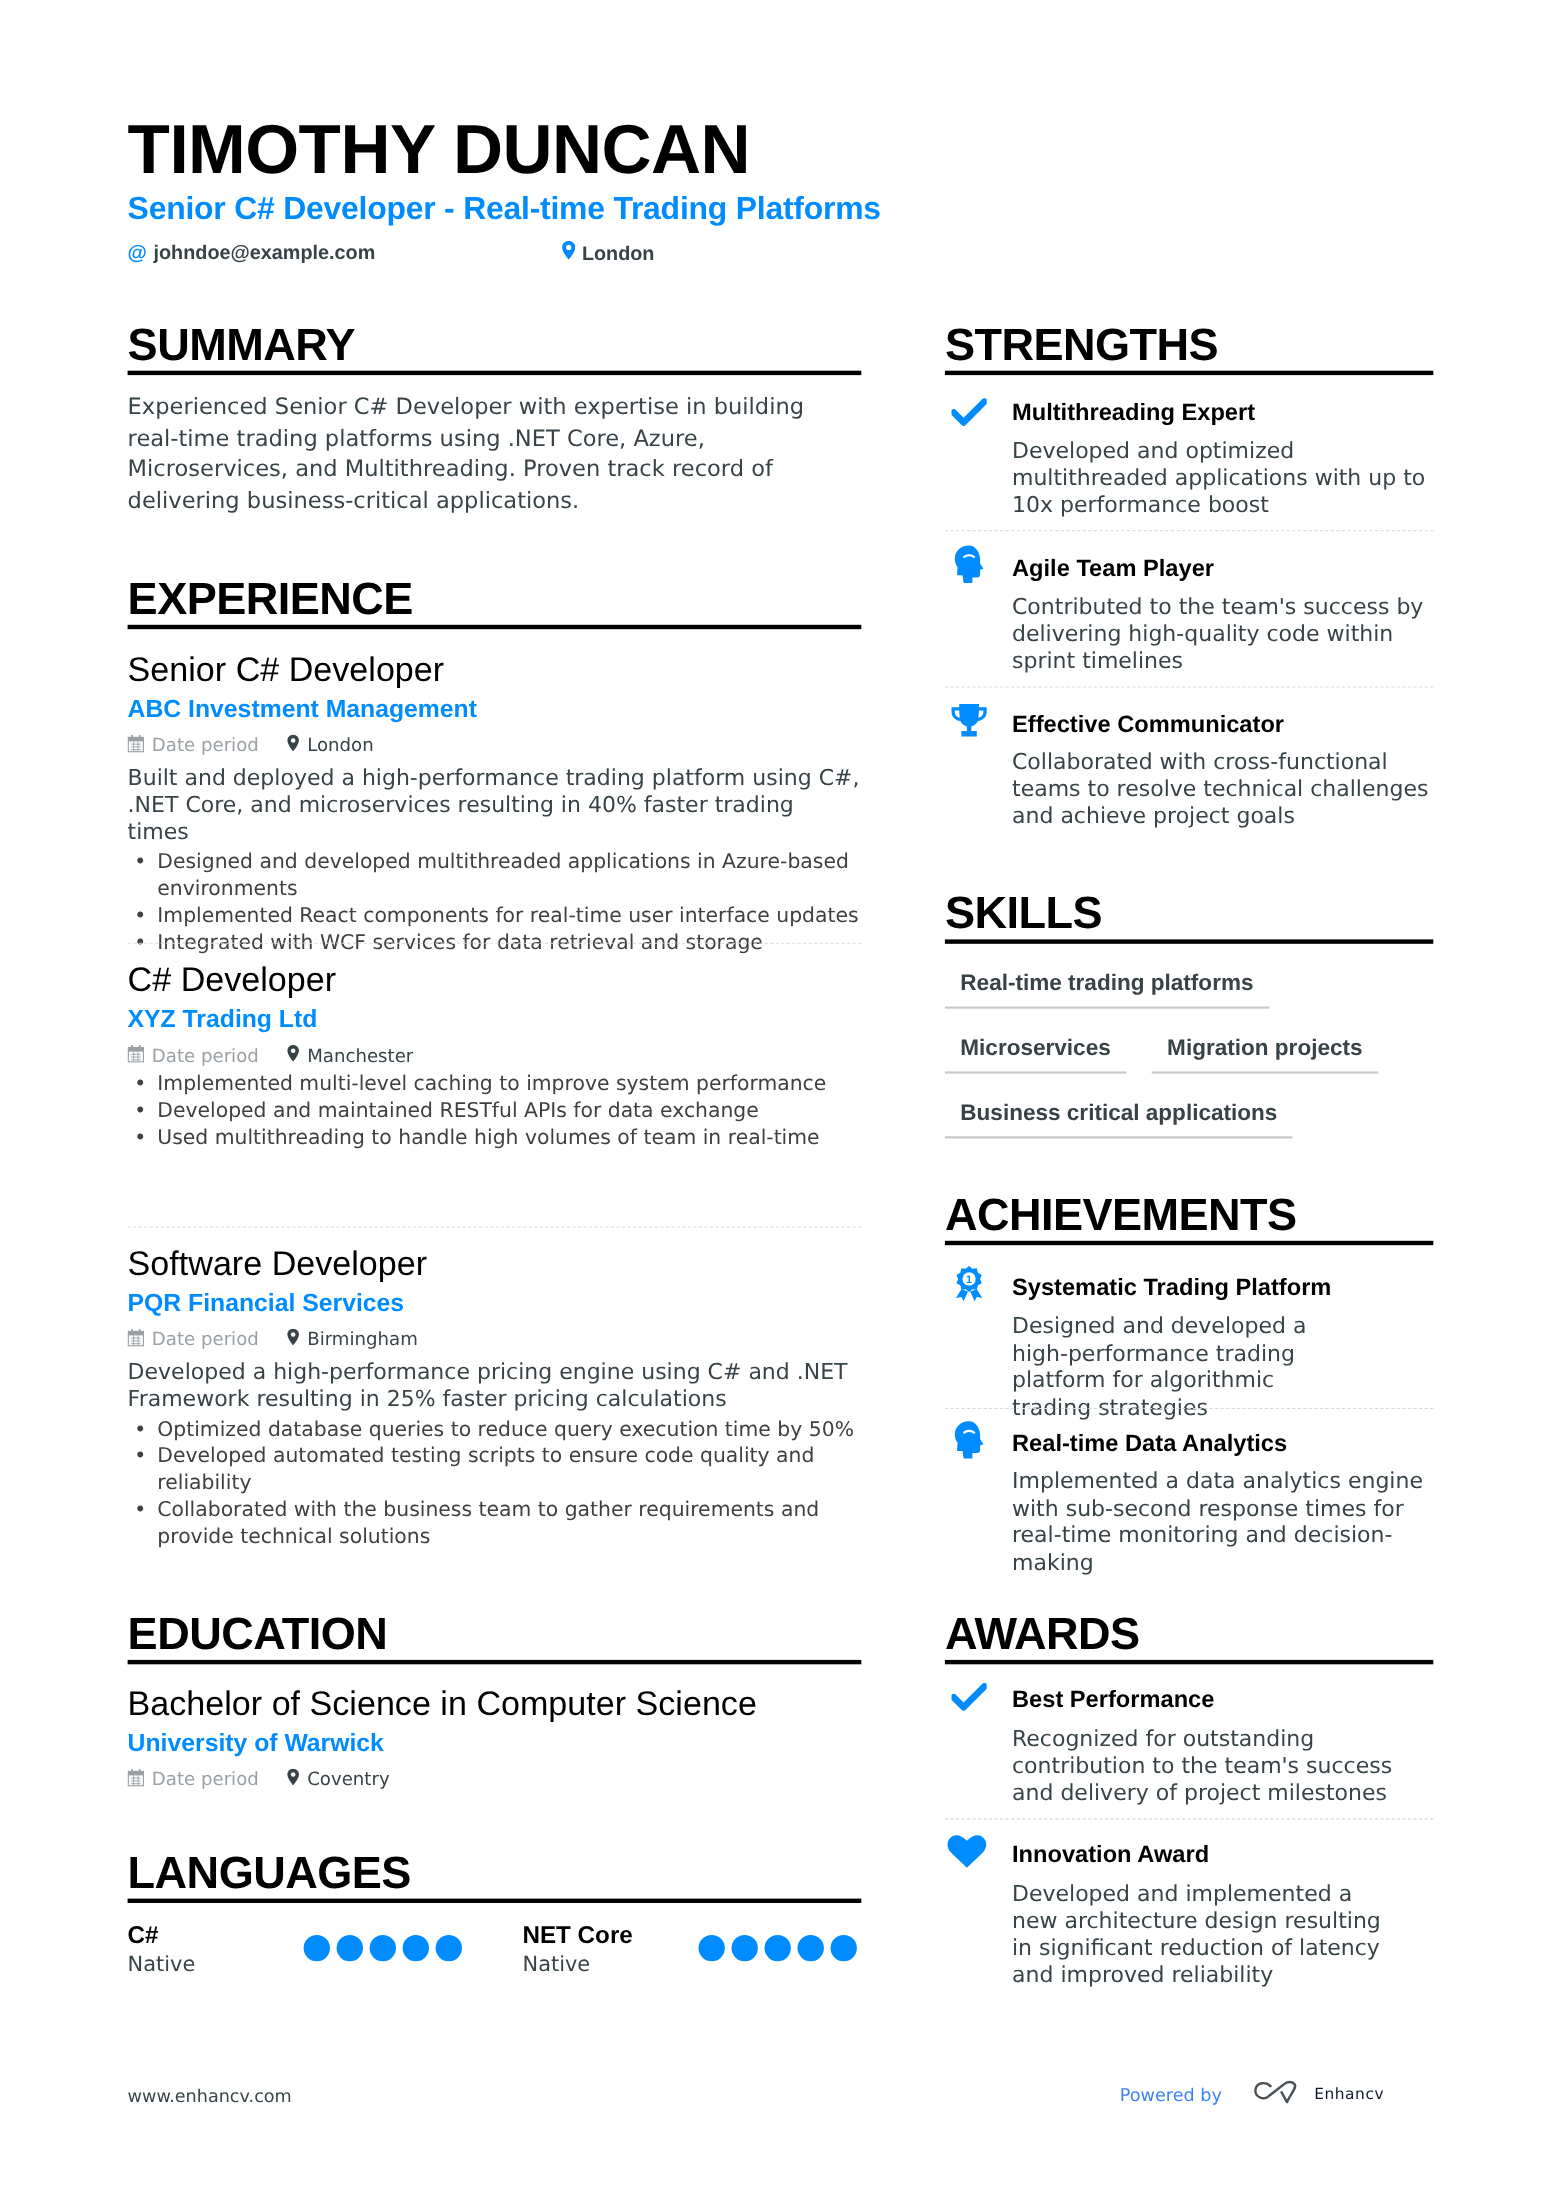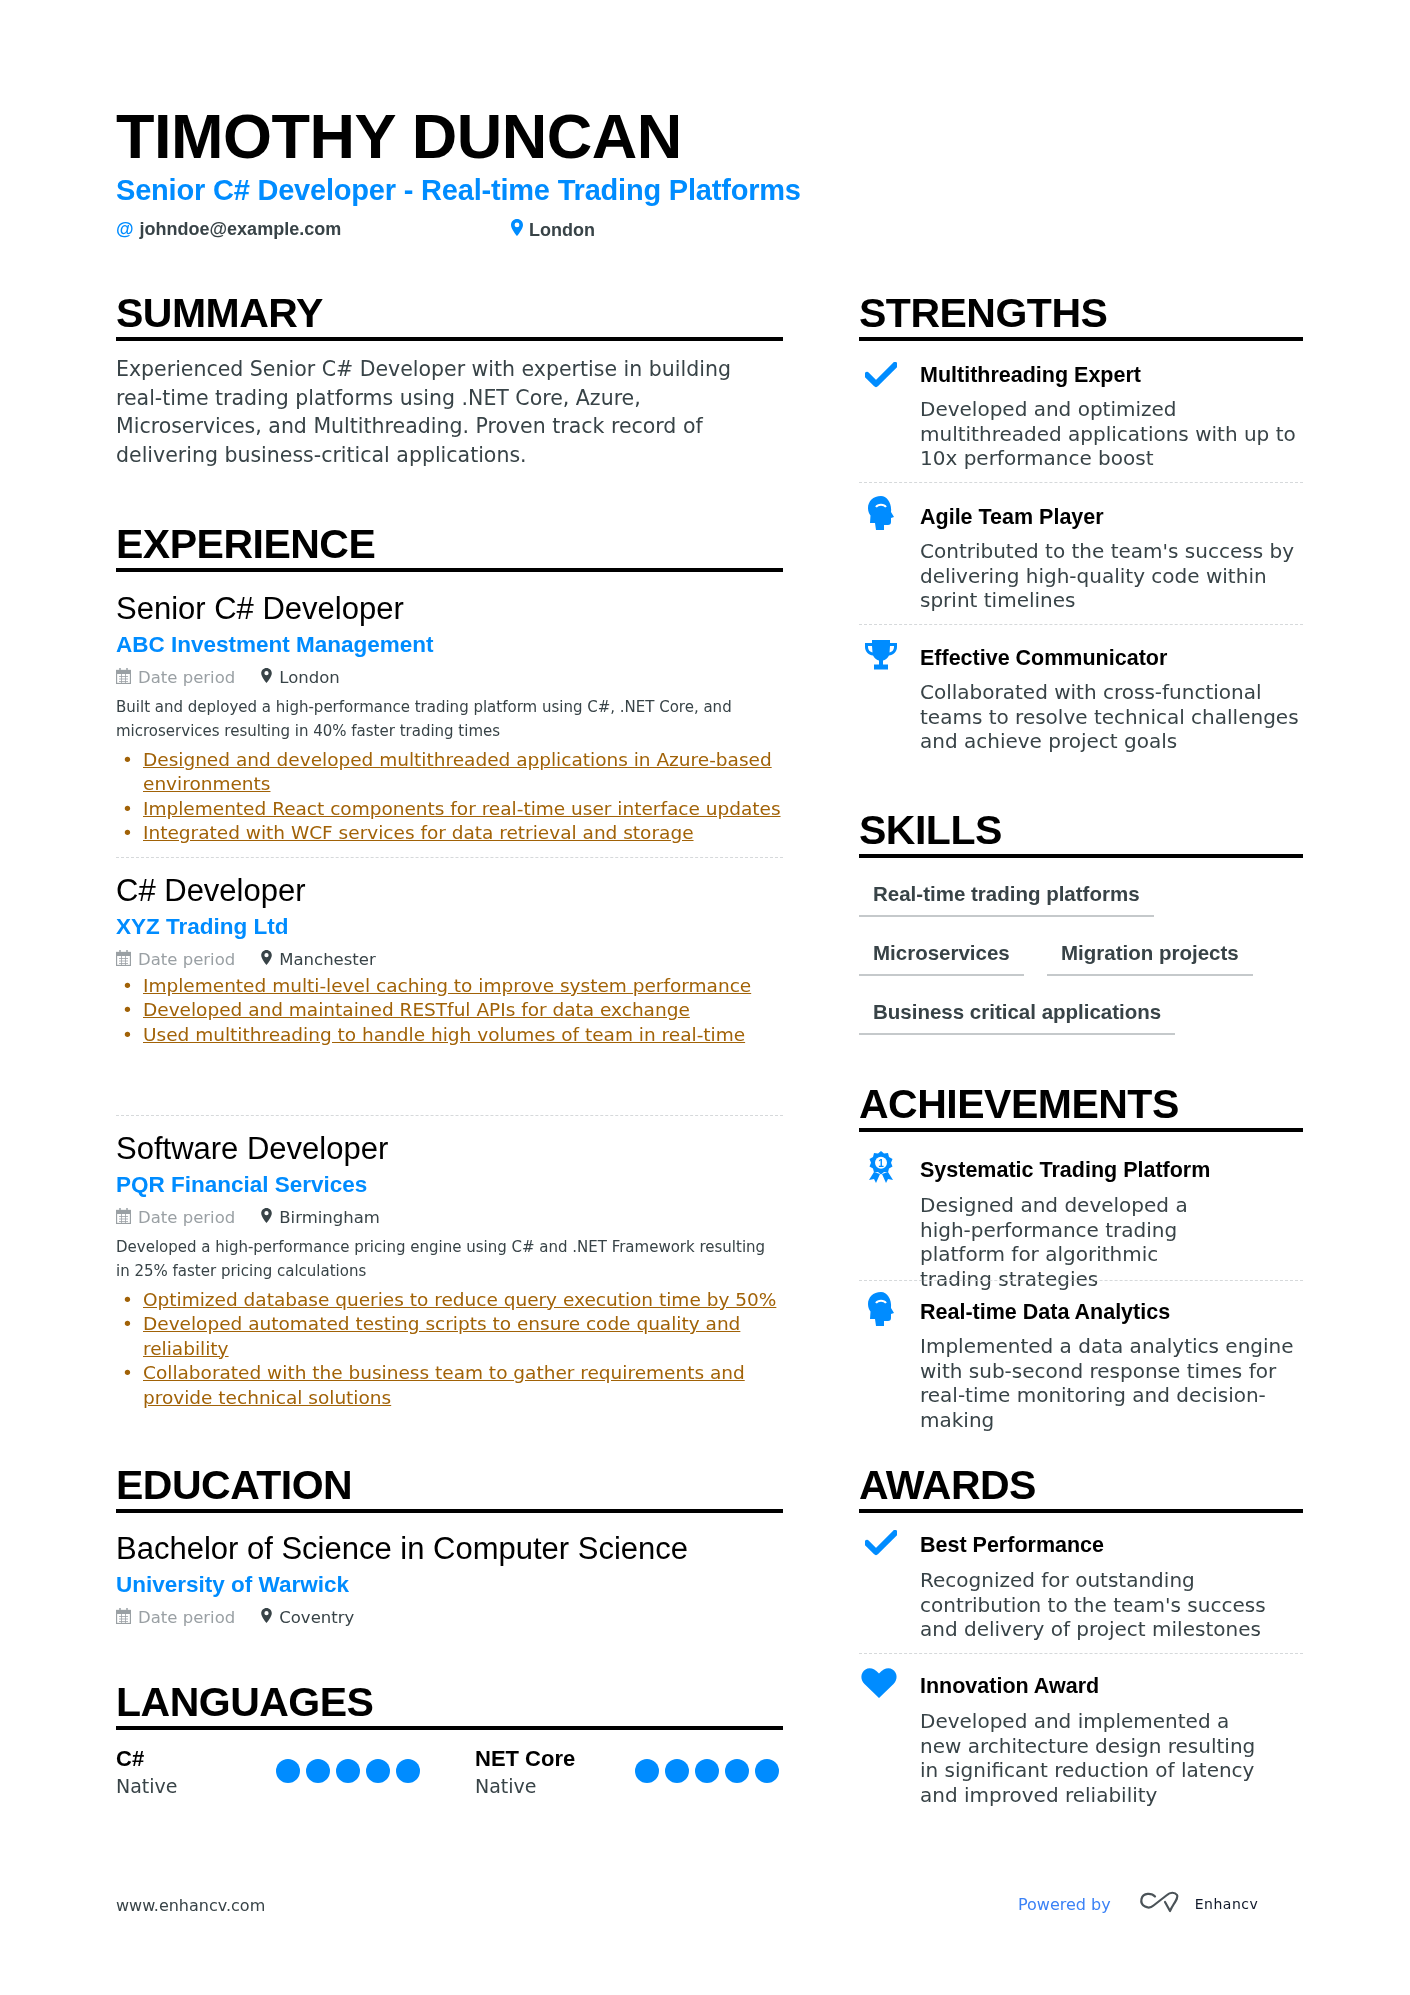--- a/index.html
+++ b/index.html
@@ -14,30 +14,30 @@
   .contact .ic { color: #008CFF; font-size: 18px; }
 
   
   .sec-h { font-family: "Liberation Sans", sans-serif; font-weight: 700; font-size: 41px; color: #000; letter-spacing: -0.5px; line-height: 1; }
   .rule { height: 4px; background: #000; }
 
   .lcol-x { left: 116px; width: 667px; }
   .rcol-x { left: 859px; width: 444px; }
 
   .body-text { font-size: 20.5px; line-height: 28.5px; color: #384347; }
-  .small-text { font-size: 15px; line-height: 24.5px; color: #384347; }
+  .small-text { font-size: 20px; line-height: 24.5px; color: #384347; }
 
   
   .role { font-family: "Liberation Sans", sans-serif; font-size: 31px; color: #000; line-height: 1; white-space: nowrap; }
   .company { font-family: "Liberation Sans", sans-serif; font-weight: 700; font-size: 22.5px; color: #008CFF; line-height: 1; white-space: nowrap; }
   .meta { display: flex; align-items: center; font-size: 16.5px; color: #384347; white-space: nowrap; }
   .meta .date { color: #9aa0a4; margin-left: 7px; margin-right: 26px; }
   .meta .loc { margin-left: 7px; }
   .bullets { list-style: none; }
-  .bullets li { position: relative; padding-left: 27px; font-size: 18.5px; line-height: 24.5px; color: #a16207; text-decoration: underline; }
+  .bullets li { position: relative; padding-left: 27px; font-size: 18.5px; line-height: 24.5px; color: #404040; }
   .bullets li::before { content: "•"; position: absolute; left: 6px; top: 0; }
   .dash { border-top: 1.5px dashed #d6d9db; }
 
   
   .ritem-title { font-family: "Liberation Sans", sans-serif; font-weight: 700; font-size: 21.5px; color: #000; line-height: 1; white-space: nowrap; }
   .ritem-desc { font-size: 20px; line-height: 24.5px; color: #384347; }
   .ricon { width: 38px; height: 34px; display: flex; align-items: center; justify-content: center; }
 
   
   .skill { font-family: "Liberation Sans", sans-serif; font-weight: 700; font-size: 20.5px; color: #384347; padding: 0 14px 9px 14px; border-bottom: 2px solid #c5c9cb; white-space: nowrap; line-height: 1.1; }

